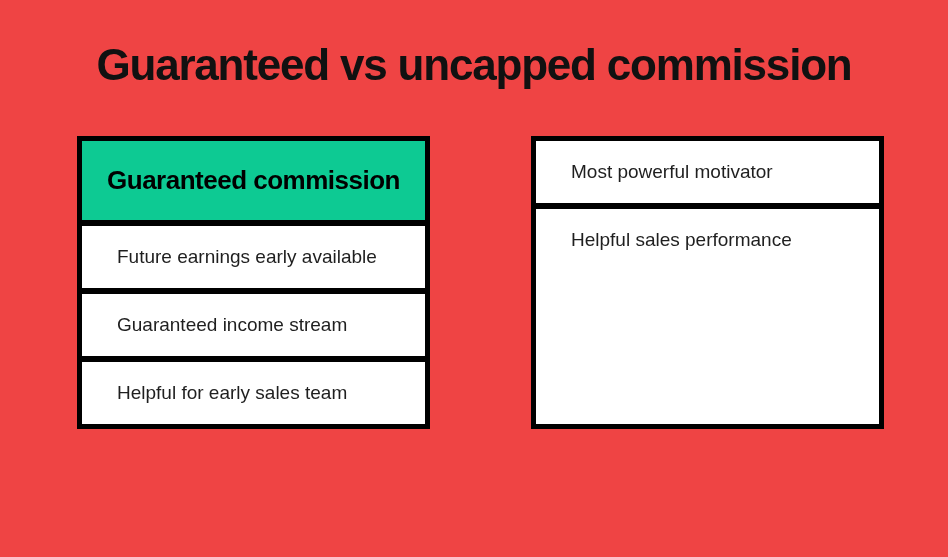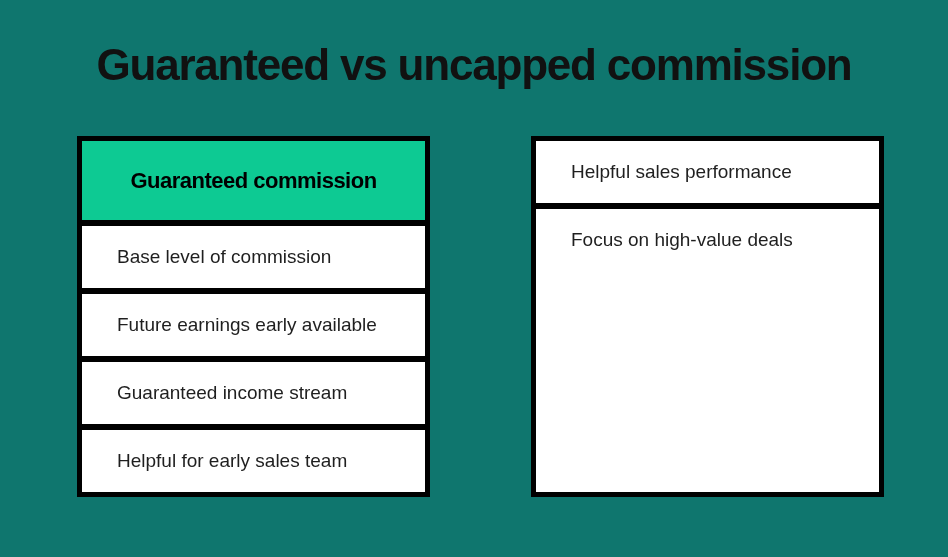--- a/index.html
+++ b/index.html
@@ -5,21 +5,21 @@
   html, body {
     margin: 0;
     padding: 0;
     background: #ffffff;
     font-family: "Liberation Sans", sans-serif;
   }
   .canvas {
     position: relative;
     width: 948px;
     height: 557px;
-    background: #0f766e;
+    background: #ef4444;
     overflow: hidden;
   }
   .title {
     position: absolute;
     top: 40px;
     left: 0;
     width: 100%;
     margin: 0;
     text-align: center;
     font-size: 44px;
@@ -41,21 +41,21 @@
     background: #ffffff;
   }
   .tbl-header {
     height: 79px;
     background: #0dca93;
     border-bottom: 6px solid #000000;
     display: flex;
     align-items: center;
     justify-content: center;
     font-weight: bold;
-    font-size: 22px;
+    font-size: 26px;
     letter-spacing: -0.5px;
     color: #000000;
   }
   .tbl-row {
     height: 62px;
     display: flex;
     align-items: center;
     padding-left: 35px;
     padding-right: 8px;
     font-size: 19px;
@@ -71,25 +71,24 @@
 <body>
 
 <div class="canvas">
 
   <h1 class="title">Guaranteed vs uncapped commission</h1>
 
   <div class="tables">
 
     <div class="tbl">
       <div class="tbl-header">Guaranteed commission</div>
-      <div class="tbl-row">Base level of commission</div>
       <div class="tbl-row">Future earnings early available</div>
       <div class="tbl-row">Guaranteed income stream</div>
       <div class="tbl-row">Helpful for early sales team</div>
     </div>
 
     <div class="tbl">
+      <div class="tbl-row">Most powerful motivator</div>
       <div class="tbl-row">Helpful sales performance</div>
-      <div class="tbl-row">Focus on high-value deals</div>
     </div>
 
   </div>
 </div>
 
 </body></html>

